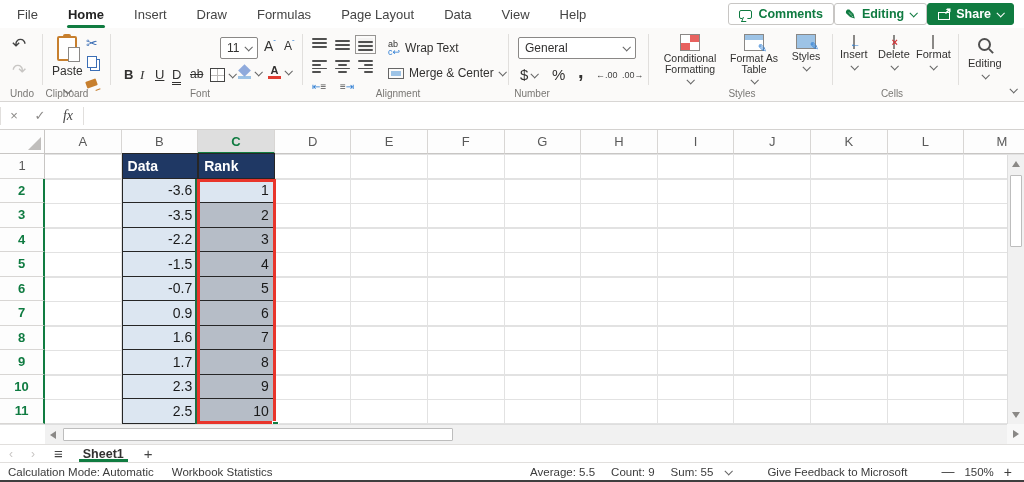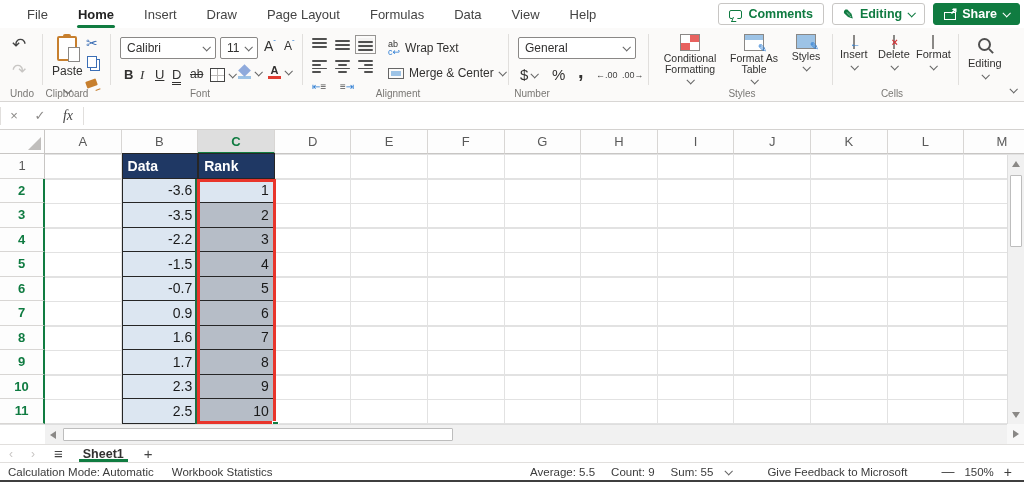--- a/index.html
+++ b/index.html
@@ -4,27 +4,27 @@
 <style>
   * { margin:0; padding:0; box-sizing:border-box; }
   html,body { width:1024px; height:482px; overflow:hidden; background:#fff;
     font-family:"Liberation Sans", sans-serif; color:#323130; }
   .abs { position:absolute; }
   #app { position:relative; width:1024px; height:482px; background:#fff; }
 
   
   #topbar { position:absolute; top:0; left:0; width:1024px; height:28px; background:#fff;
     display:flex; align-items:center; }
-  .menu-tabs { display:flex; align-items:flex-end; height:100%; padding-left:12px; }
+  .menu-tabs { display:flex; align-items:flex-end; height:100%; padding-left:2px; }
   .mtab { position:relative; height:100%; display:flex; align-items:center;
     padding:0 15px; font-size:13px; color:#444; cursor:pointer; white-space:nowrap; }
   .mtab.active { font-weight:bold; color:#222; }
   .mtab.active::after { content:""; position:absolute; left:14px; right:14px; bottom:0;
     height:3px; background:#107C41; border-radius:2px; }
-  .top-right { margin-left:auto; display:flex; align-items:center; gap:8px; padding-right:4px; }
+  .top-right { margin-left:auto; display:flex; align-items:center; gap:0; padding-right:10px; }
   .pill { height:22px; display:flex; align-items:center; gap:6px; padding:0 10px;
     border:1px solid #c8c6c4; border-radius:3px; background:#fff; color:#0F7B41;
     font-size:12.5px; font-weight:bold; cursor:pointer; }
   .pill.solid { background:#107C41; border-color:#107C41; color:#fff; }
   .bubble { width:13px; height:9px; border:1.5px solid #0F7B41; border-radius:2px; position:relative; }
   .bubble::after { content:""; position:absolute; left:2px; bottom:-4px; width:4px; height:4px;
     border-left:1.5px solid #0F7B41; border-bottom:1.5px solid #0F7B41; transform:skewX(-20deg); background:#fff; }
   .chev { display:inline-block; width:6px; height:6px; border-right:1.5px solid #666;
     border-bottom:1.5px solid #666; transform:rotate(45deg) translateY(-1px); }
   .chev.green { border-color:#0F7B41; } .chev.white { border-color:#fff; }
@@ -157,22 +157,22 @@
 <body>
 
 <div id="app">
 
   <div id="topbar">
     <div class="menu-tabs">
       <div class="mtab">File</div>
       <div class="mtab active">Home</div>
       <div class="mtab">Insert</div>
       <div class="mtab">Draw</div>
+      <div class="mtab">Formulas</div>
       <div class="mtab">Page Layout</div>
-      <div class="mtab">Formulas</div>
       <div class="mtab">Data</div>
       <div class="mtab">View</div>
       <div class="mtab">Help</div>
     </div>
     <div class="top-right">
       <div class="pill">
         <span class="bubble"></span>
         <span>Comments</span>
       </div>
       <div class="pill">
@@ -206,24 +206,20 @@
       <span>✂</span></div>
     <div class="abs ribbtn" style="left:87px; top:28px;">
       <span style="display:block;width:10px;height:12px;border:1.5px solid #3b6eb5;background:#fff;box-shadow:3px 3px 0 -1px #fff, 3px 3px 0 0 #3b6eb5;"></span>
       </div>
     <div class="abs ribbtn" style="left:86px; top:52px;">
       <span style="display:block;width:11px;height:7px;background:#c77f2e;border-radius:1px;box-shadow:4px 8px 0 -3px #c77f2e;transform:rotate(-20deg);"></span>
       </div>
     <div class="glabel" style="left:7px;">Clipboard</div>
     <div class="rsep" style="left:110px;"></div>
 
-    <div class="abs selbox" style="left:120px; top:9px; width:96px;">
-      <span>Calibri</span>
-      <span class="chev"></span>
-    </div>
     <div class="abs selbox" style="left:220px; top:9px; width:38px;">
       <span>11</span>
       <span class="chev"></span>
     </div>
     <div class="abs ribbtn" style="left:264px; top:10px; font-size:14px;">A<sup style="font-size:8px;color:#2b7cd3;">ˆ</sup></div>
     <div class="abs ribbtn" style="left:284px; top:10px; font-size:12px;">A<sup style="font-size:8px;color:#2b7cd3;">ˇ</sup></div>
     <div class="abs ribbtn fmt-letter" style="left:124px; top:39px; font-weight:bold;">B</div>
     <div class="abs ribbtn fmt-letter" style="left:140px; top:39px; font-style:italic; font-family:'Liberation Serif',serif;">I</div>
     <div class="abs ribbtn fmt-letter" style="left:155px; top:39px; text-decoration:underline;">U</div>
     <div class="abs ribbtn fmt-letter" style="left:172px; top:39px; border-bottom:3px double #323130;">D</div>

